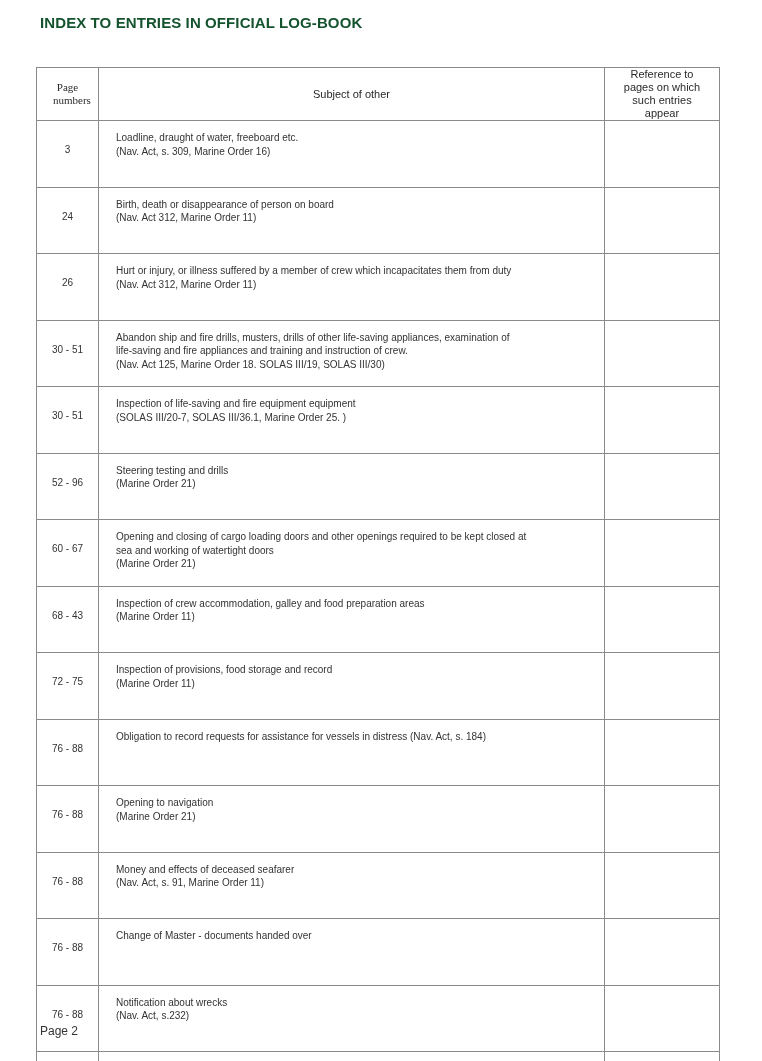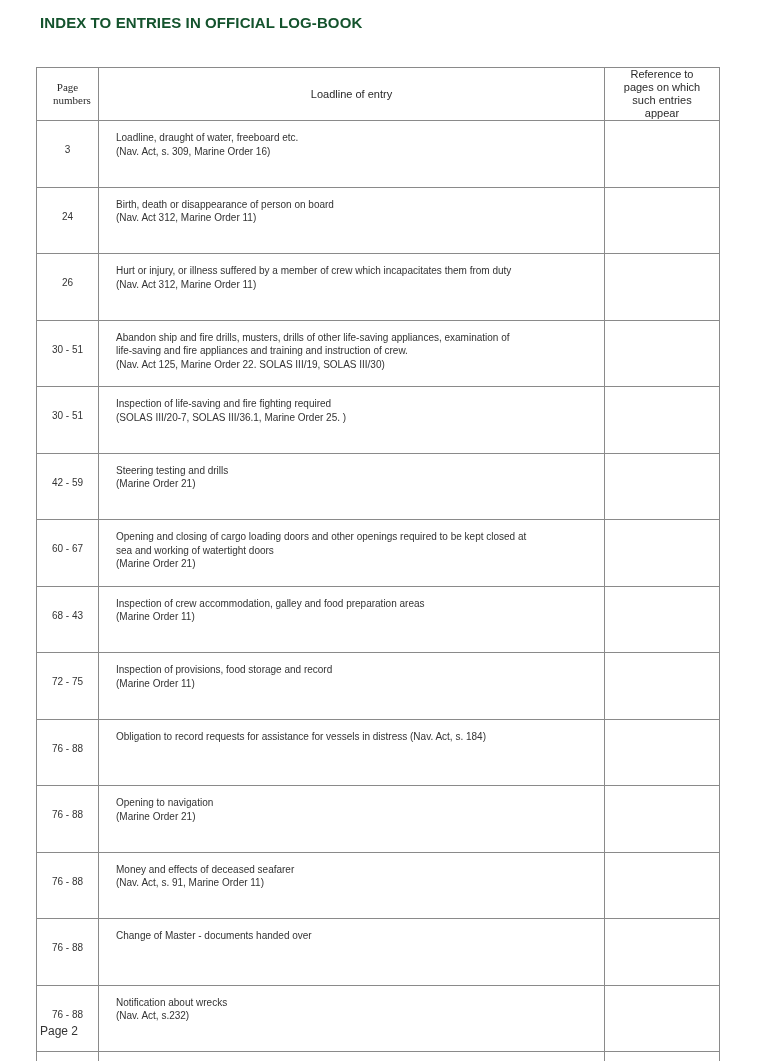--- a/index.html
+++ b/index.html
@@ -42,21 +42,21 @@
 
 <table class="log-table">
   <colgroup>
       <col class="c1">
       <col class="c2">
       <col class="c3">
     </colgroup>
   <thead>
     <tr>
       <th style="padding:0 16px;font-family:Liberation Serif, serif;">Page numbers</th>
-      <th>Loadline of entry</th>
+      <th>Subject of other</th>
       <th class="ref-col" style="padding:0 10px;">Reference to pages on which such entries appear</th>
     </tr>
   </thead>
   <tbody id="rows">
       <tr>
         <td class="pages">3</td>
         <td class="subject">
           <span class="sub-line">Loadline, draught of water, freeboard etc.</span>
           <span class="sub-line">(Nav. Act, s. 309, Marine Order 16)</span>
         </td>
@@ -76,34 +76,34 @@
           <span class="sub-line">Hurt or injury, or illness suffered by a member of crew which incapacitates them from duty</span>
           <span class="sub-line">(Nav. Act 312, Marine Order 11)</span>
         </td>
         <td class="ref"></td>
       </tr>
       <tr>
         <td class="pages">30 - 51</td>
         <td class="subject">
           <span class="sub-line">Abandon ship and fire drills, musters, drills of other life-saving appliances, examination of</span>
           <span class="sub-line">life-saving and fire appliances and training and instruction of crew.</span>
-          <span class="sub-line">(Nav. Act 125, Marine Order 22. SOLAS III/19, SOLAS III/30)</span>
+          <span class="sub-line">(Nav. Act 125, Marine Order 18. SOLAS III/19, SOLAS III/30)</span>
         </td>
         <td class="ref"></td>
       </tr>
       <tr>
         <td class="pages">30 - 51</td>
         <td class="subject">
-          <span class="sub-line">Inspection of life-saving and fire fighting required</span>
+          <span class="sub-line">Inspection of life-saving and fire equipment equipment</span>
           <span class="sub-line">(SOLAS III/20-7, SOLAS III/36.1, Marine Order 25. )</span>
         </td>
         <td class="ref"></td>
       </tr>
       <tr>
-        <td class="pages">42 - 59</td>
+        <td class="pages">52 - 96</td>
         <td class="subject">
           <span class="sub-line">Steering testing and drills</span>
           <span class="sub-line">(Marine Order 21)</span>
         </td>
         <td class="ref"></td>
       </tr>
       <tr>
         <td class="pages">60 - 67</td>
         <td class="subject">
           <span class="sub-line">Opening and closing of cargo loading doors and other openings required to be kept closed at</span>

